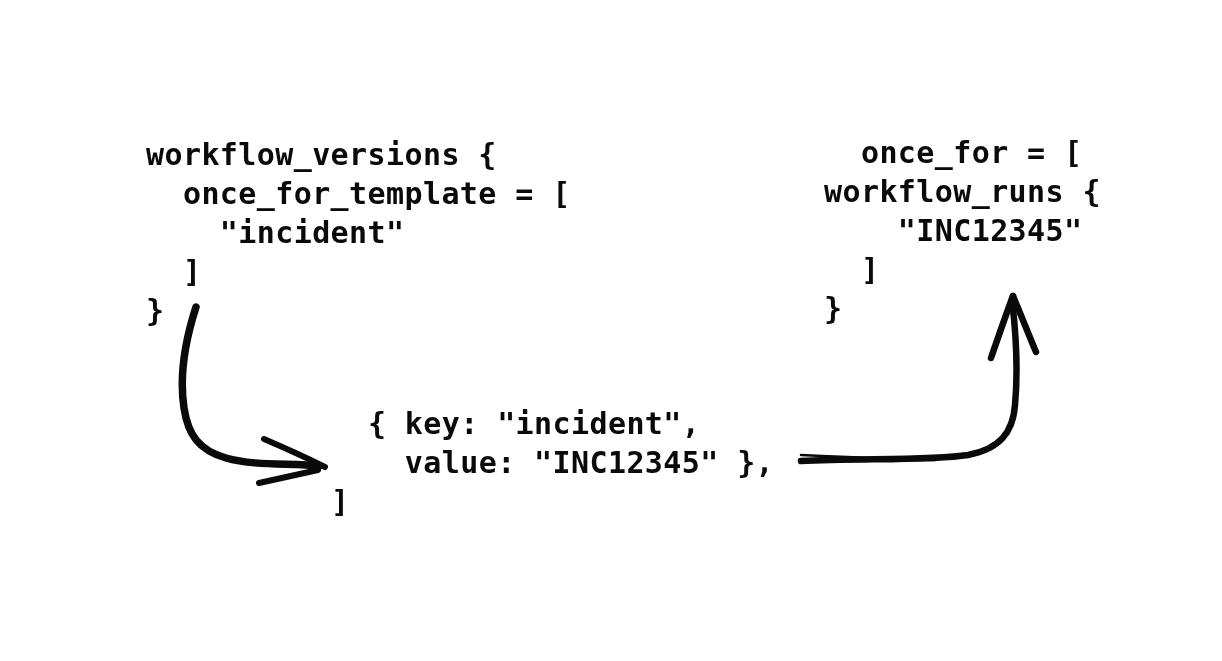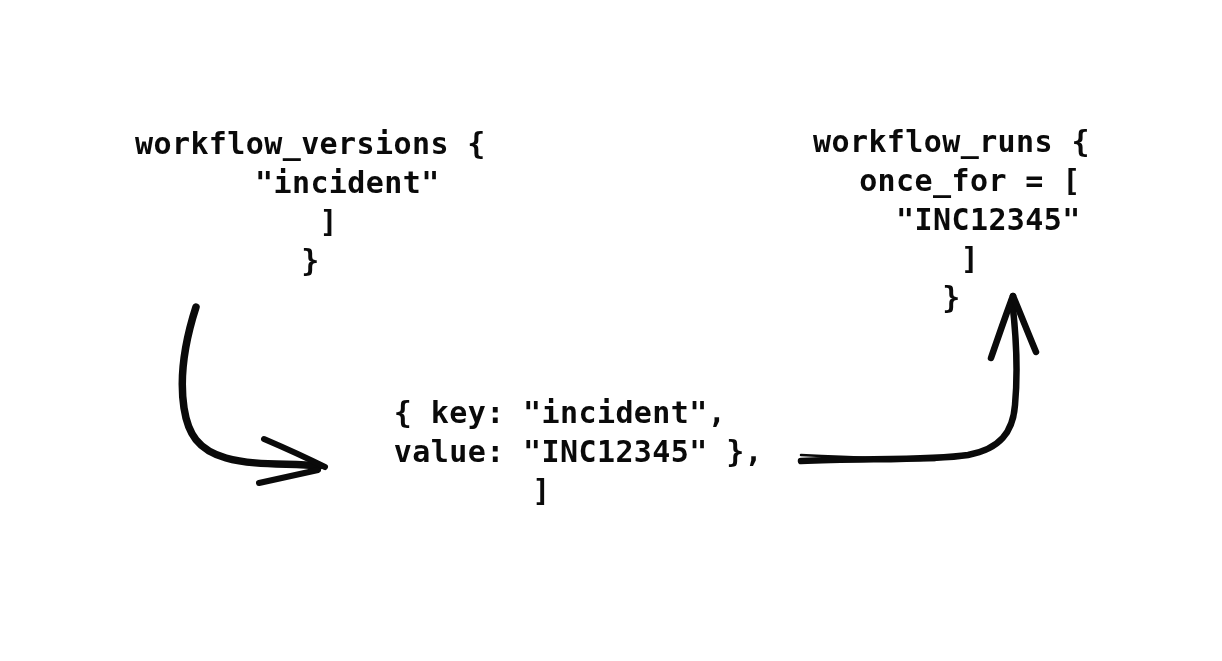--- a/index.html
+++ b/index.html
@@ -10,23 +10,22 @@
     background: var(--bg);
     overflow: hidden;
     font-family: "DejaVu Sans Mono", monospace;
   }
   .canvas {
     position: relative;
     width: 1222px; height: 661px;
   }
   .code-block {
     position: absolute;
-    margin: 0;
+    margin: 11px;
     color: var(--ink);
-    text-align: center;
   }
   .code-line {
     white-space: pre;
     font-family: "DejaVu Sans Mono", monospace;
     font-weight: bold;
     font-size: 30px;
     line-height: 39px;
     letter-spacing: 0.4px;
   }
   .block-versions { left: 135px; top: 124px; }
@@ -46,34 +45,35 @@
     stroke-linejoin: round;
   }
 </style>
 </head>
 <body>
 
 <div class="canvas">
 
   <div class="code-block block-versions">
     <div class="code-line">workflow_versions {</div>
+    <div class="code-line">  once_for_template = [</div>
     <div class="code-line">    "incident"</div>
     <div class="code-line">  ]</div>
     <div class="code-line">}</div>
   </div>
 
   <div class="code-block block-scope">
     <div class="code-line">  { key: "incident",</div>
     <div class="code-line">    value: "INC12345" },</div>
     <div class="code-line">]</div>
   </div>
 
   <div class="code-block block-runs">
+    <div class="code-line">  once_for = [</div>
     <div class="code-line">workflow_runs {</div>
-    <div class="code-line">  once_for = [</div>
     <div class="code-line">    "INC12345"</div>
     <div class="code-line">  ]</div>
     <div class="code-line">}</div>
   </div>
 
   <svg class="arrow-layer" viewBox="0 0 1222 661" xmlns="http://www.w3.org/2000/svg">
 
     <g>
       <path d="M 196 307 C 186 338, 179 375, 184 408 C 188 434, 198 450, 226 458 C 254 466, 290 463, 319 466" stroke-width="7.5"></path>
       <path d="M 264 439 C 285 448, 305 457, 325 467" stroke-width="6"></path>

